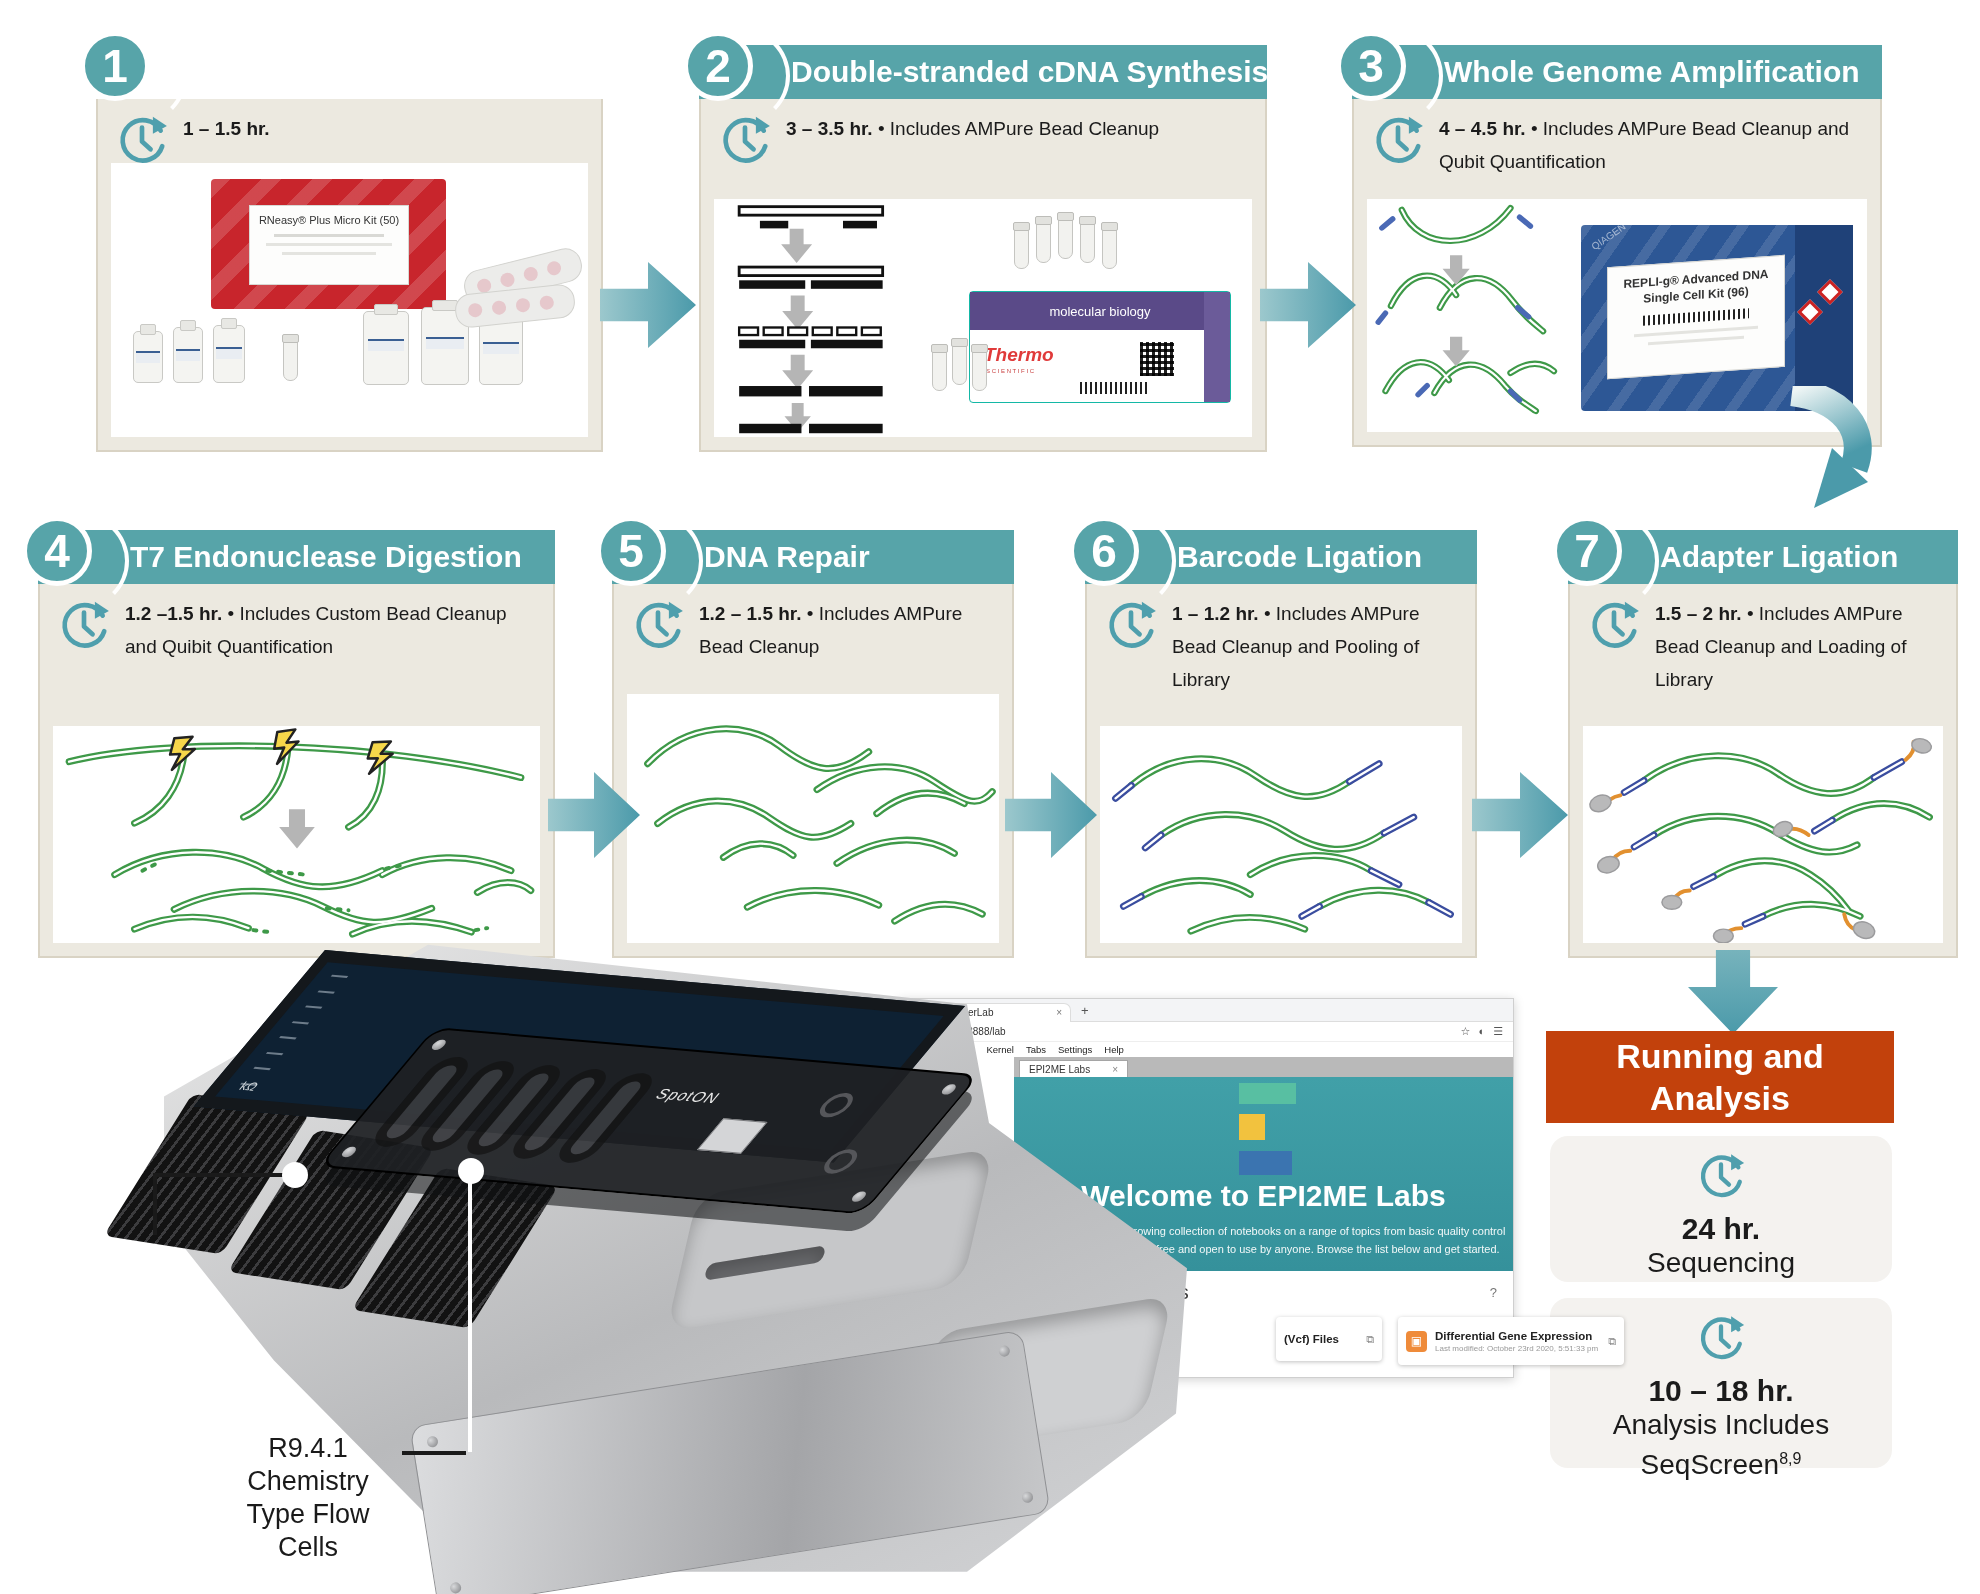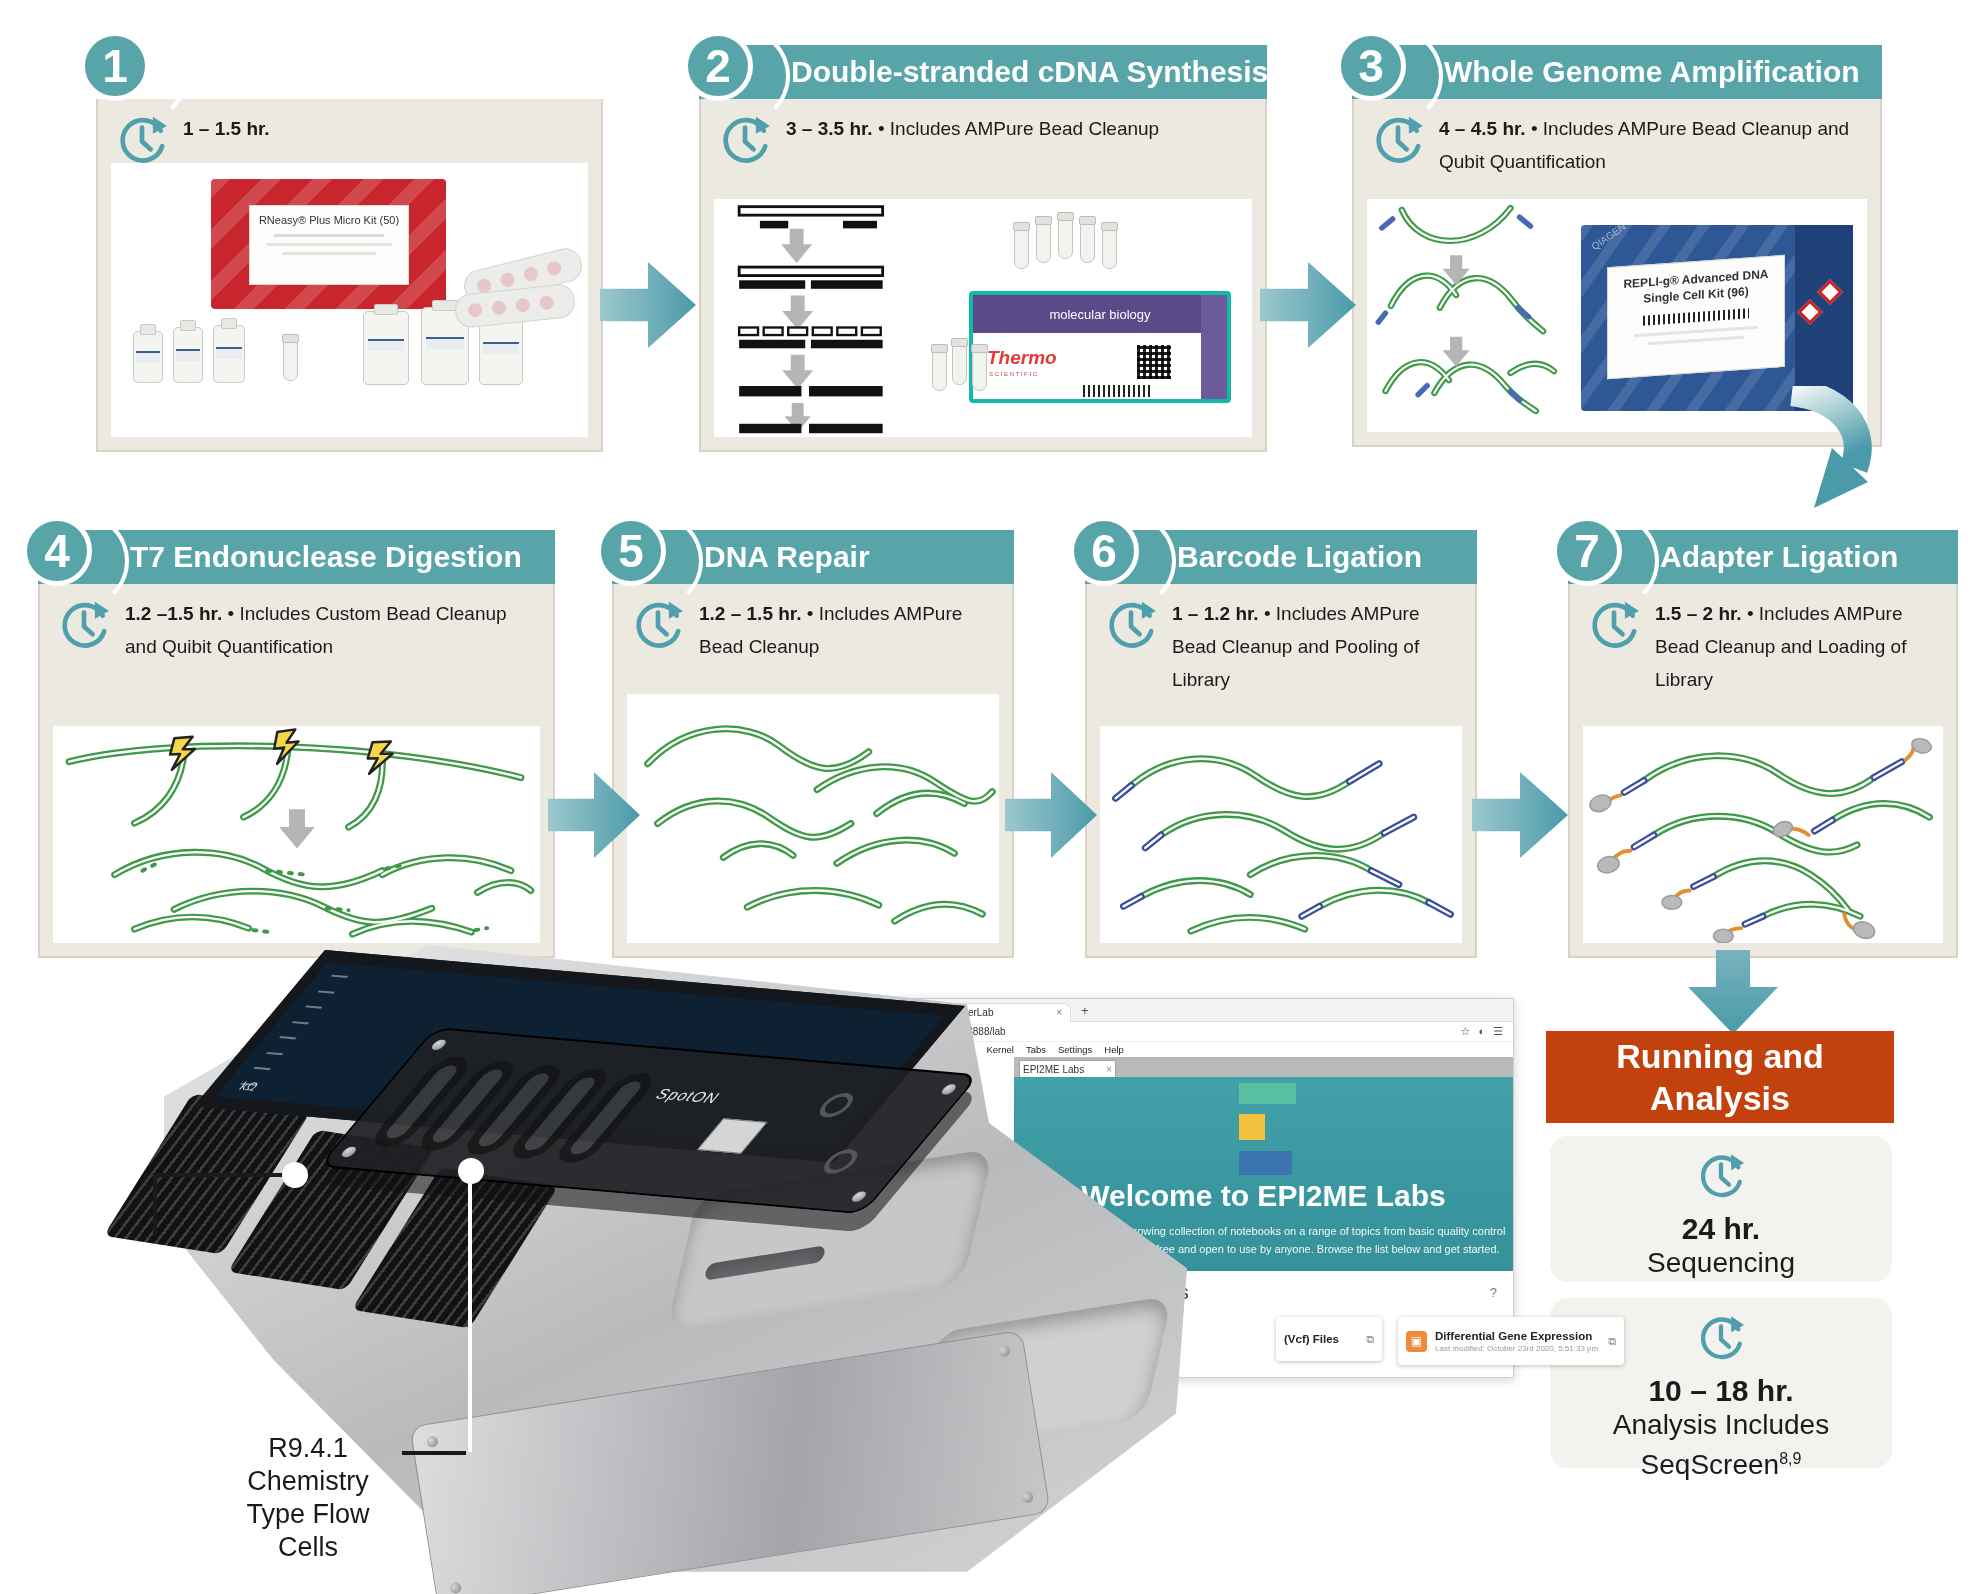--- a/index.html
+++ b/index.html
@@ -79,21 +79,21 @@
   #browser{position:absolute;left:898px;top:998px;width:616px;height:380px;background:#fff;border:1px solid #cfcfcf;box-shadow:0 2px 10px rgba(0,0,0,.18);z-index:3;font-size:10px;color:#333}
   .tabbar{position:absolute;left:0;top:0;right:0;height:23px;background:#f3f4f6;border-bottom:1px solid #ddd;display:flex;align-items:center}
   .btab{display:flex;align-items:center;gap:5px;background:#fff;border:1px solid #ddd;border-bottom:none;border-radius:7px 7px 0 0;height:19px;margin:4px 0 0 22px;padding:0 8px;width:150px}
   .bdot{position:absolute;left:5px;top:7px;width:9px;height:9px;border-radius:50%;background:#2b9f90}
   .jicon{width:9px;height:9px;border:2px solid #9a9a9a;border-radius:50%}
   .urlbar{position:absolute;left:0;top:23px;right:0;height:20px;background:#fff;border-bottom:1px solid #eee;display:flex;align-items:center;padding:0 10px;gap:6px}
   .uicons{margin-left:auto;display:flex;gap:8px;color:#555;font-size:11px}
   .menubar{position:absolute;left:0;top:43px;right:0;height:15px;display:flex;gap:12px;align-items:center;padding-left:58px;font-size:9.5px;color:#222}
   .jtools{position:absolute;left:0;top:58px;width:115px;height:20px;background:#fff;display:flex;gap:26px;align-items:center;justify-content:center;color:#444;font-size:11px}
   .tabstrip{position:absolute;left:115px;top:58px;right:0;height:20px;background:#b9b9b9;display:flex;align-items:flex-end}
-  .jtab{background:#fff;border:1px solid #a5a5a5;border-bottom:none;height:17px;display:flex;align-items:center;gap:22px;padding:0 3px;font-size:10px;margin-left:5px}
+  .jtab{background:#fff;border:1px solid #a5a5a5;border-bottom:none;height:17px;display:flex;align-items:center;gap:22px;padding:0 9px;font-size:10px;margin-left:5px}
   .hero{position:absolute;left:115px;top:78px;right:0;height:194px;background:linear-gradient(180deg,#41a0a8,#35919b);color:#fff;text-align:center}
   .hlogo{position:absolute;left:225px;top:6px}
   .hlogo .r1{width:57px;height:21px;background:#58bfa2}
   .hlogo .r2{width:26px;height:26px;background:#f2c23e;margin-top:10px}
   .hlogo .r3{width:53px;height:24px;background:#3b74b0;margin-top:11px}
   .htitle{position:absolute;left:0;right:0;top:102px;font-size:30px;font-weight:700}
   .hline{position:absolute;left:0;right:0;font-size:11px;color:#f2f8f8}
   .bsection{position:absolute;left:115px;top:272px;right:0;bottom:0;background:#fff}
   .bheading{position:absolute;left:137px;top:10px;font-size:20px;color:#3a3a3a}
   .bhelp{position:absolute;right:16px;top:14px;font-size:13px;color:#777}
@@ -202,21 +202,21 @@
             <rect x="138" y="134" width="20" height="8" fill="#fff" stroke="#111" stroke-width="2.5"></rect>
           <rect x="8" y="147" width="70" height="9" fill="#111"></rect>
             <rect x="84" y="147" width="76" height="9" fill="#111"></rect>
           <use href="#ga" transform="translate(70,163) scale(0.82)"></use>
           <rect x="8" y="196" width="66" height="11" fill="#111"></rect>
             <rect x="82" y="196" width="78" height="11" fill="#111"></rect>
           <use href="#ga" transform="translate(70,214) scale(0.7)"></use>
           <rect x="8" y="236" width="66" height="10" fill="#111"></rect>
             <rect x="82" y="236" width="78" height="10" fill="#111"></rect>
         </svg>
-        <div class="kitbox" style="left:255px;top:92px;width:262px;height:112px;background:#fff;border:4px solid #14b8a6">
+        <div class="kitbox" style="left:255px;top:92px;width:262px;height:112px;background:#fff;border:1px solid #14b8a6">
           <div style="position:absolute;left:0;top:0;right:0;height:38px;background:#5a4a88;color:#fff;font-size:13px;display:flex;align-items:center;justify-content:center">
               <span>molecular biology</span>
             </div>
           <div style="position:absolute;left:14px;top:52px;color:#e03a3a;font-weight:700;font-size:19px;font-style:italic"><span>Thermo</span></div>
           <div style="position:absolute;left:16px;top:76px;color:#c94242;font-size:6px"><span>S C I E N T I F I C</span></div>
           <div style="position:absolute;right:56px;top:50px;width:34px;height:34px;background:repeating-linear-gradient(90deg,#222 0 3px,#fff 3px 6px),repeating-linear-gradient(0deg,#222 0 3px,#fff 3px 6px);background-blend-mode:multiply"></div>
           <div style="position:absolute;left:110px;top:90px;width:70px;height:12px;background:repeating-linear-gradient(90deg,#222 0 2px,#fff 2px 5px)"></div>
           <div style="position:absolute;right:0;top:0;width:26px;height:100%;background:#6b5b99"></div>
         </div>
         <div class="tube" style="left:300px;top:28px"></div>

